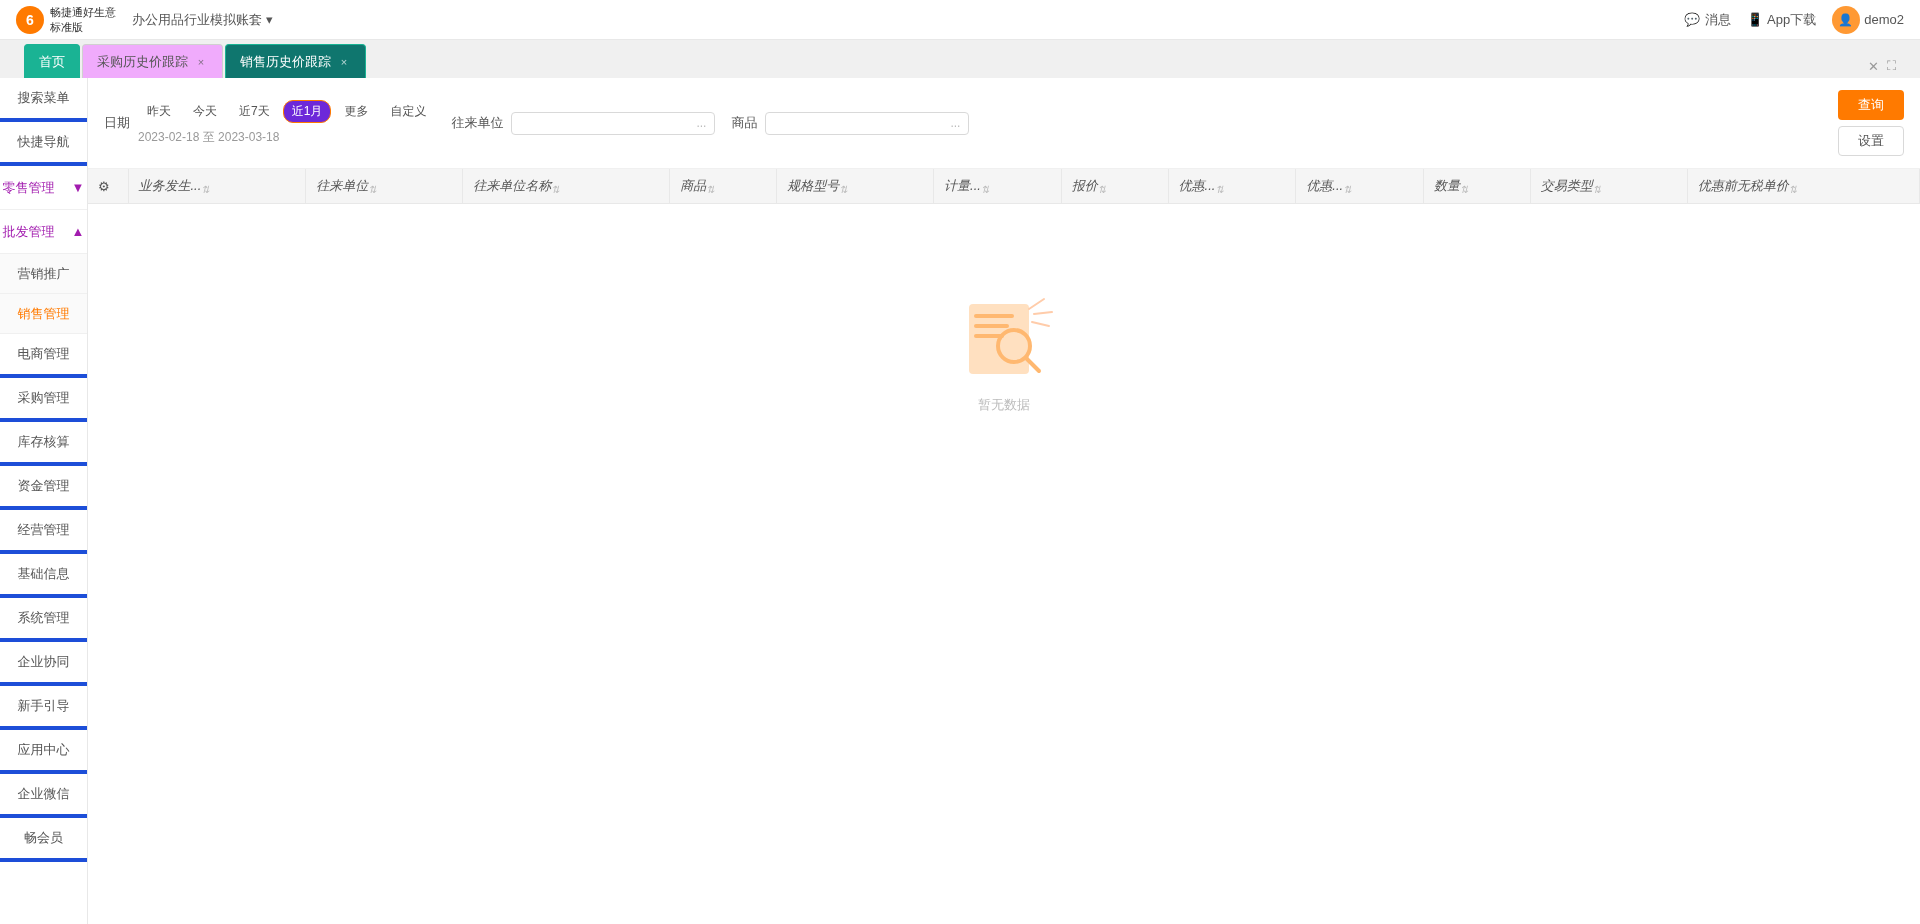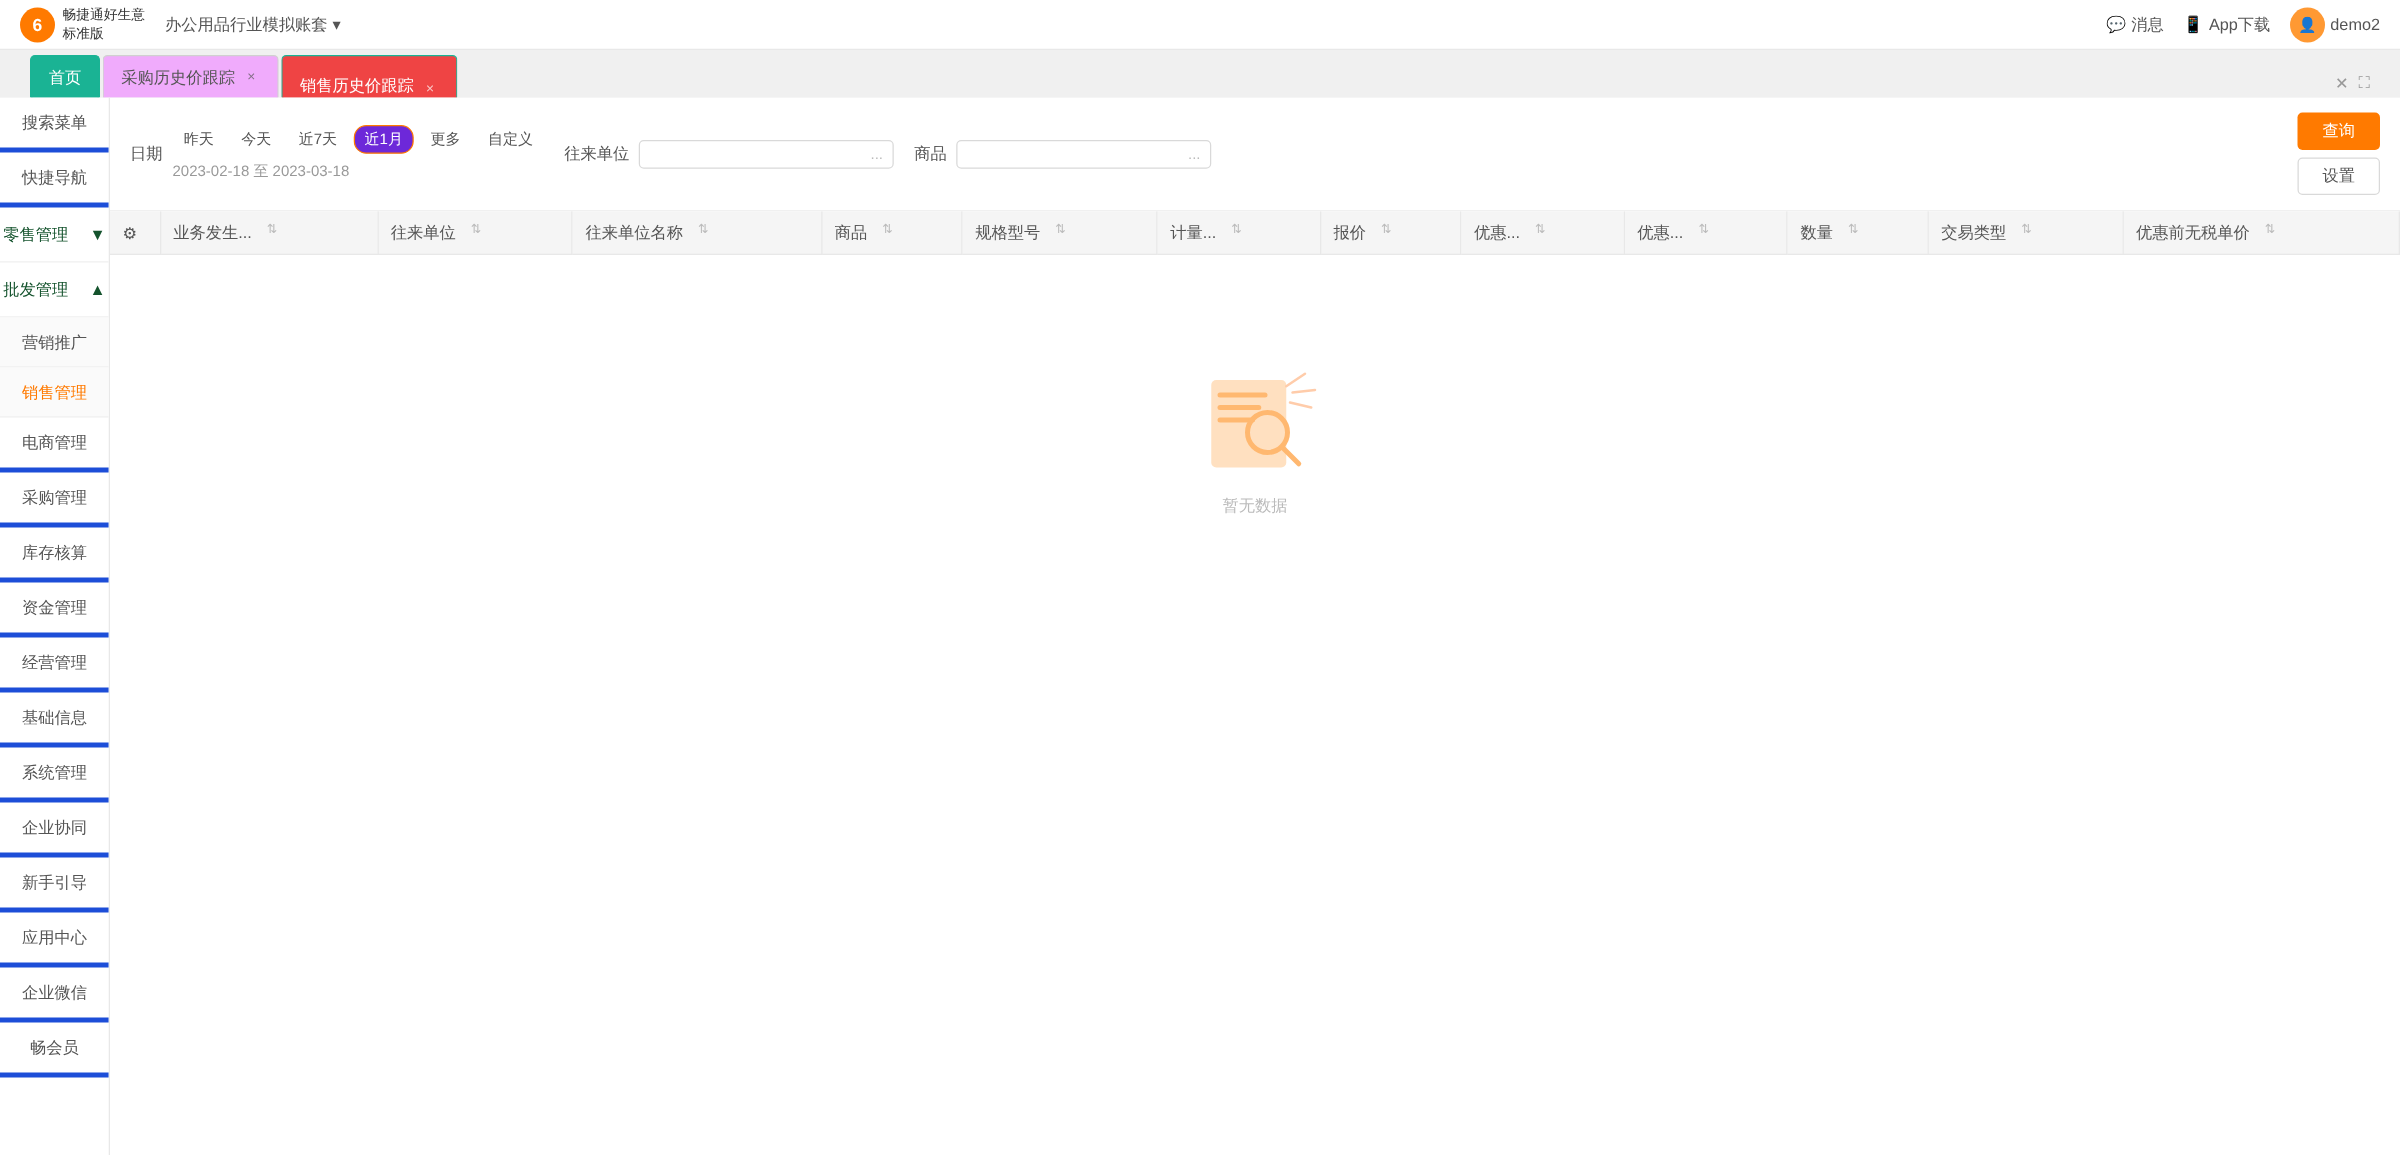--- a/index.html
+++ b/index.html
@@ -97,24 +97,23 @@
       gap: 6px;
       border-radius: 4px 4px 0 0;
       cursor: pointer;
       font-size: 13px;
       color: #555;
       background: #f0abfc;
       border: 1px solid #d0d0d0;
       border-bottom: none;
     }
     .tab.active {
-      background: #ef4444;
+      background: #0f766e;
       color: white;
       border-color: #1ab394;
-      align-items: flex-end;
     }
     .tab-home {
       background: #1ab394;
       color: white;
       border-color: #1ab394;
     }
     .tab-close {
       font-size: 11px;
       opacity: 0.7;
       cursor: pointer;
@@ -159,21 +158,21 @@
       cursor: pointer;
       font-size: 13px;
       border-bottom: 4px solid #1d4ed8;
       white-space: nowrap;
     }
     .sidebar-section-header {
       height: 44px;
       display: flex;
       align-items: center;
       justify-content: center;
-      color: #14532d;
+      color: #a21caf;
       cursor: pointer;
       font-size: 13px;
       border-bottom: 1px solid #f0f0f0;
       gap: 17px;
       font-weight: 500;
     }
     .sidebar-sub-item {
       height: 40px;
       display: flex;
       align-items: center;
@@ -344,22 +343,23 @@
       color: #555;
       font-weight: 500;
       border-bottom: 1px solid #e8e8e8;
       border-right: 1px solid #e8e8e8;
       white-space: nowrap;
       cursor: pointer;
       user-select: none;
     }
     .data-table th .th-inner {
       display: flex;
-      align-items: flex-start;
-      gap: 12px;
+      align-items: flex-end;
+      gap: 0;
+      font-style: italic;
     }
     .sort-icon { color: #bbb; font-size: 10px; }
     .settings-th {
       width: 40px;
       text-align: center;
     }
 
     
     .empty-state {
       display: flex;

